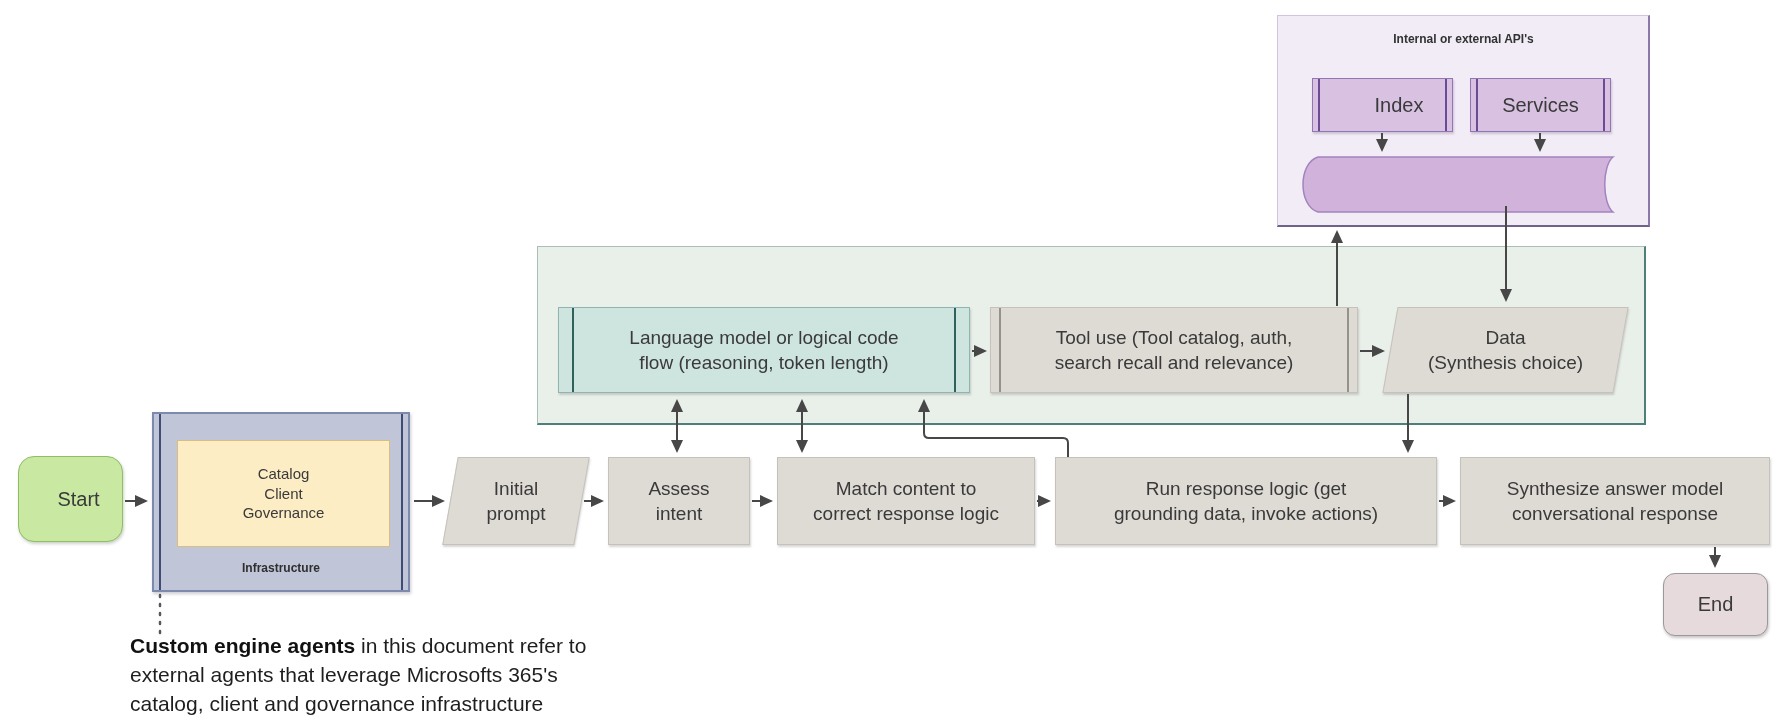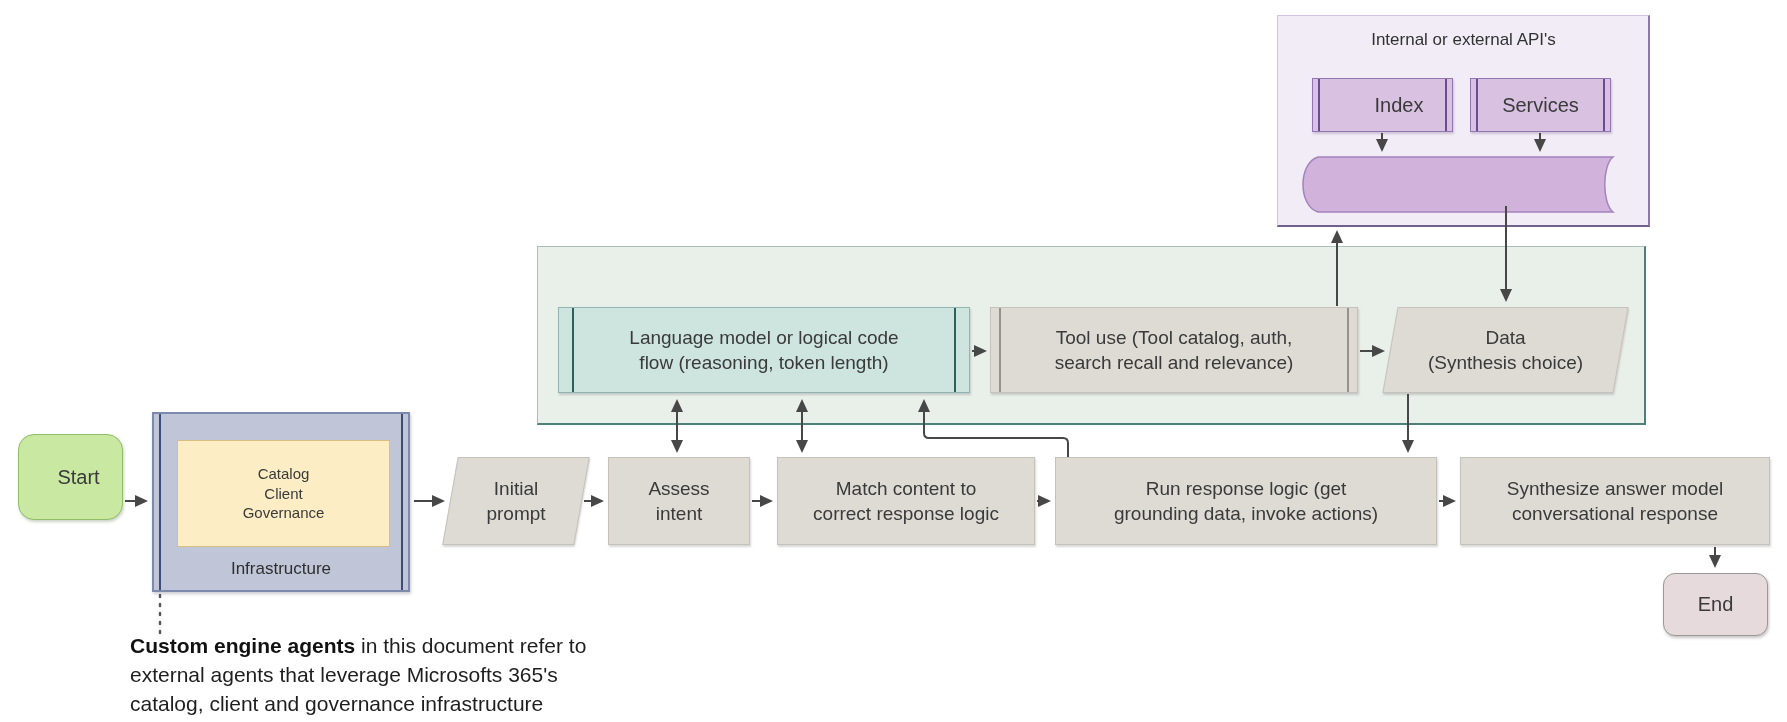--- a/index.html
+++ b/index.html
@@ -25,21 +25,21 @@
   }
   .infra-container{
     background:#c0c6d8;border:2px solid #7d89ad;
     box-shadow:1px 2px 3px rgba(110,110,130,.35);
   }
   .infra-container::before,.infra-container::after{
     content:"";position:absolute;top:0;bottom:0;width:2px;background:#3f4c74;
   }
   .infra-container::before{left:5px;}
   .infra-container::after{right:5px;}
-  .container-title{font-size:17px;color:#323232;}
+  .container-title{font-size:12px;color:#323232;font-weight:bold;}
   
   .gray-box{
     background:#dedbd5;border:1px solid #c6c2bb;
     box-shadow:1px 2px 2px rgba(120,120,120,.30);
   }
   .subproc::before,.subproc::after{
     content:"";position:absolute;top:0;bottom:0;width:2px;
   }
   .gray-box.subproc::before{left:8px;background:#96918a;}
   .gray-box.subproc::after{right:8px;background:#96918a;}
@@ -100,21 +100,21 @@
   </div>
   <div class="abs gray-box subproc lbl node-text" style="left:990px;top:307px;width:368px;height:86px;">
     <span>Tool use (Tool catalog, auth,
 search recall and relevance)</span>
   </div>
   <div class="abs gray-box para lbl node-text" style="left:1390px;top:307px;width:231px;height:86px;">
     <span class="unskew lbl">Data
 (Synthesis choice)</span>
   </div>
 
-  <div class="abs start-box lbl" style="left:18px;top:434px;width:105px;height:86px;padding-left:16px;">
+  <div class="abs start-box lbl" style="left:18px;top:456px;width:105px;height:86px;padding-left:16px;">
     <span>Start</span>
   </div>
 
   <div class="abs infra-container" style="left:152px;top:412px;width:258px;height:180px;"></div>
   <div class="abs catalog-box lbl" style="left:177px;top:440px;width:213px;height:107px;">
     <span>Catalog
 Client
 Governance</span>
   </div>
   <div class="abs lbl container-title" style="left:152px;top:555px;width:258px;height:28px;color:#2f2f2f;">Infrastructure</div>

